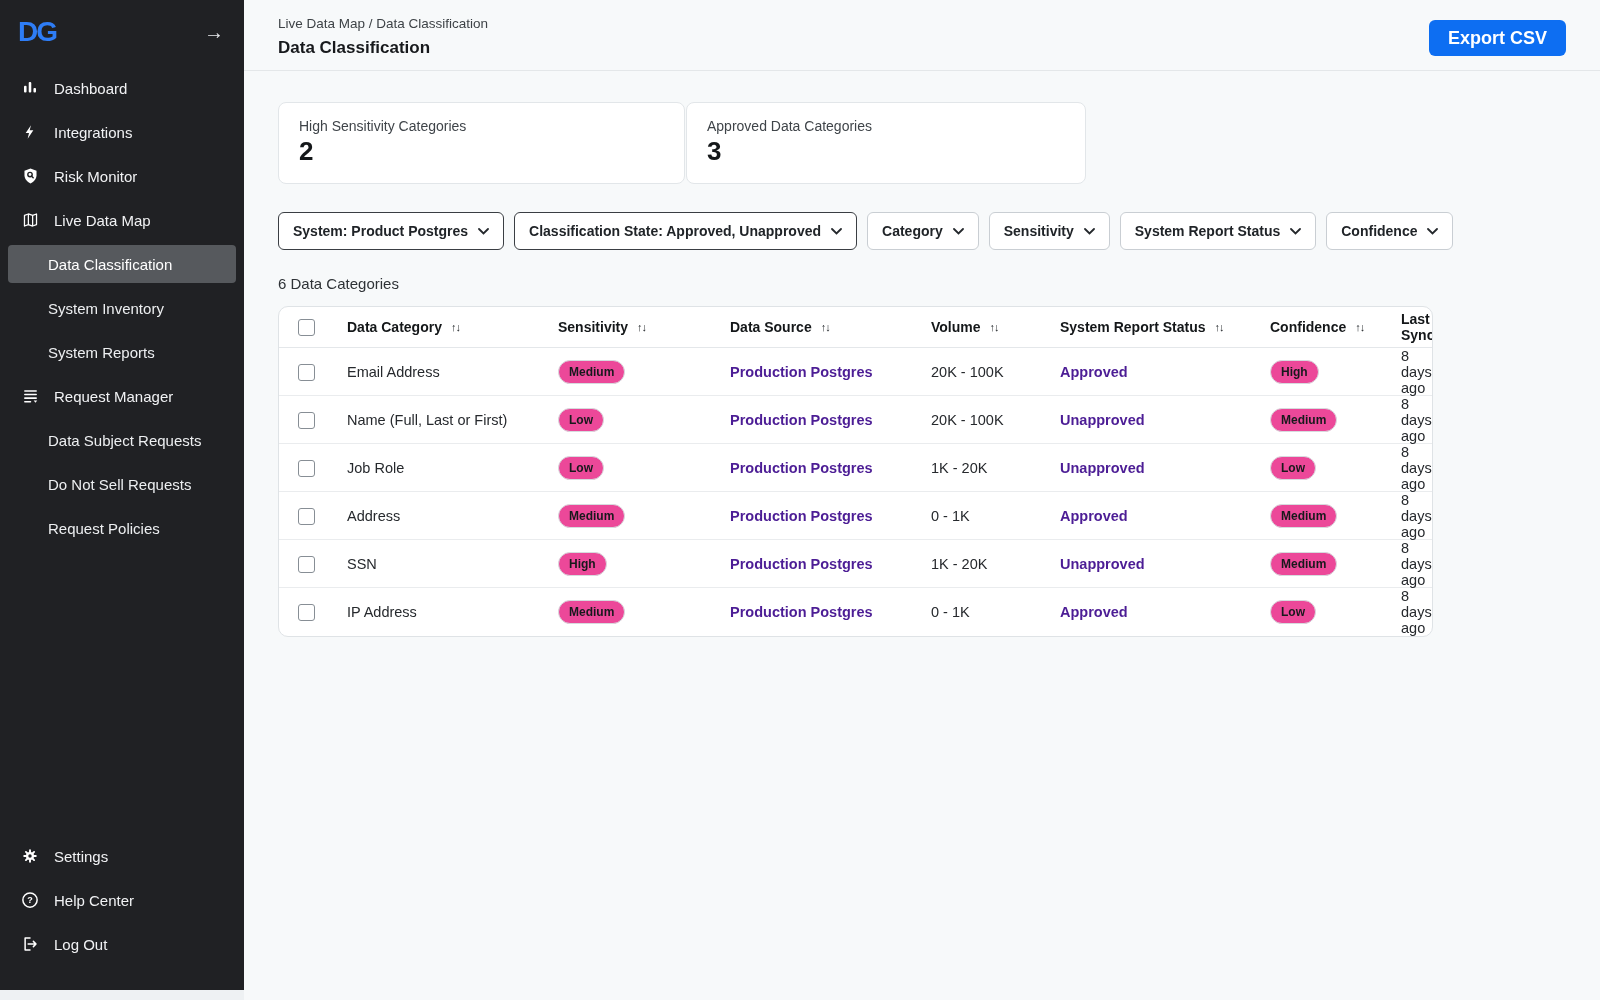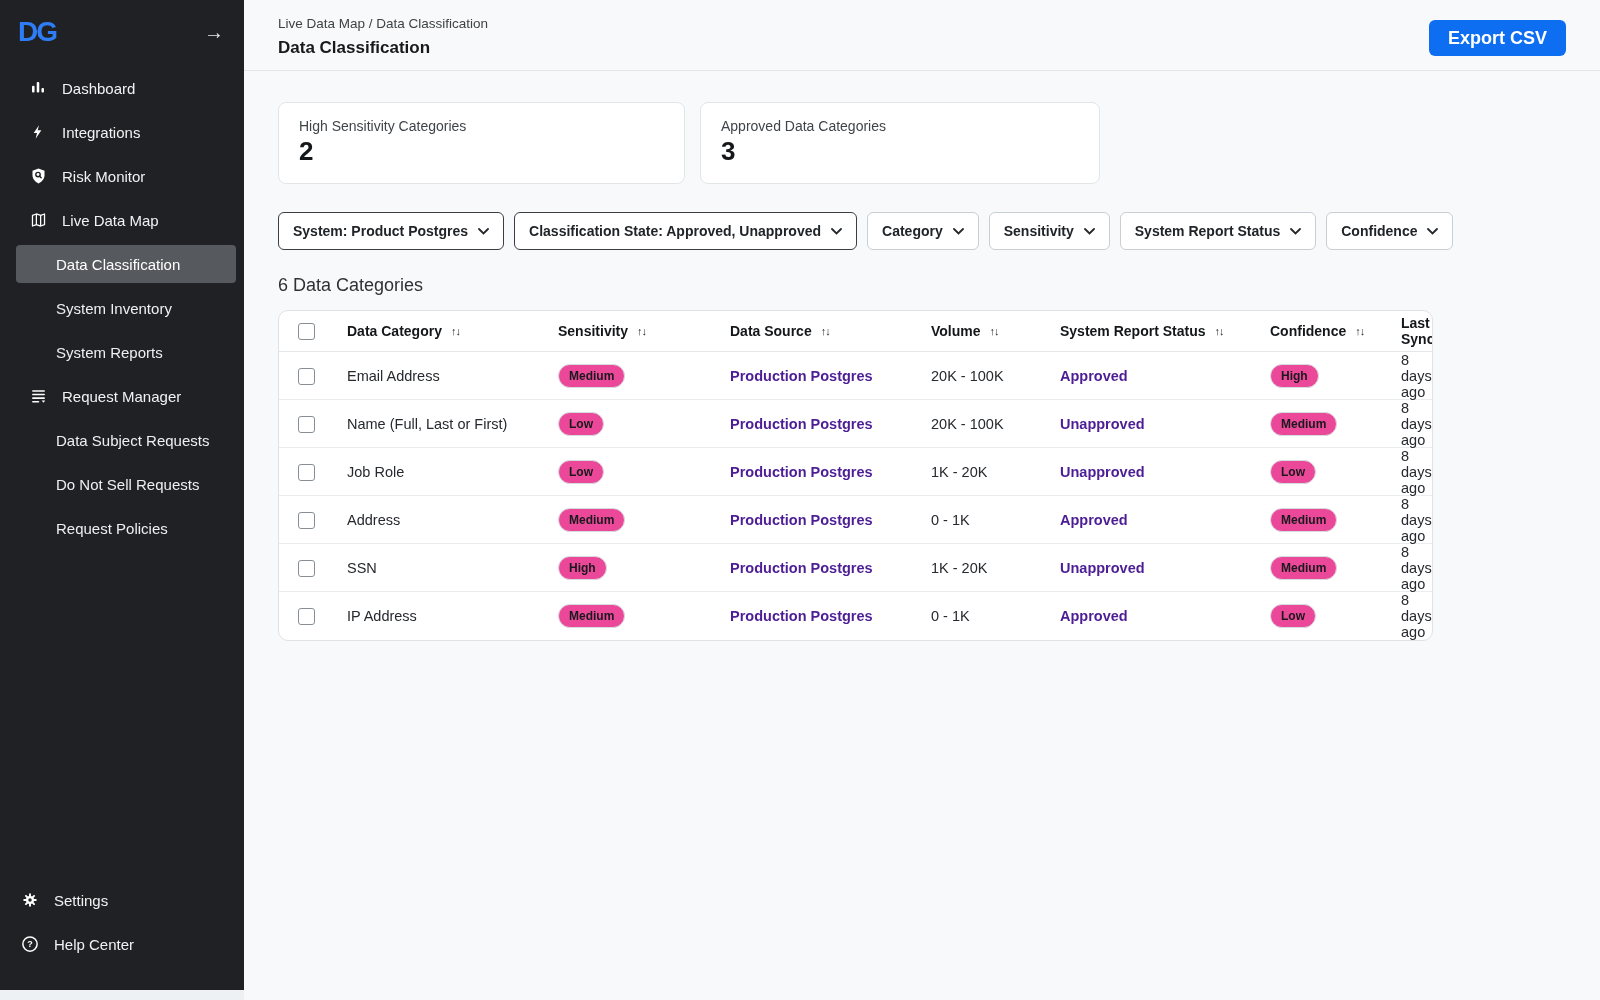--- a/index.html
+++ b/index.html
@@ -13,21 +13,21 @@
   }
   
   .sidebar {
     width:244px; height:990px; flex-shrink:0;
     background:#202124;
     display:flex; flex-direction:column;
   }
   .logo-row { display:flex; justify-content:space-between; align-items:center; padding:16px 20px 12px 18px; }
   .logo { font-size:28px; font-weight:800; letter-spacing:-2px; color:#2e7df6; cursor:pointer; }
   .collapse-arrow { color:#e8eaed; font-size:20px; cursor:pointer; line-height:1; }
-  .nav { display:flex; flex-direction:column; margin-top:6px;padding-left:8px; }
+  .nav { display:flex; flex-direction:column; margin-top:6px; }
   .nav-item {
     height:44px; display:flex; align-items:center; gap:14px;
     padding:0 20px; color:#f1f2f4; font-size:15px; cursor:pointer; white-space:nowrap;
   }
   .icon-slot { width:20px; display:flex; justify-content:center; align-items:center; }
   .sub-item {
     height:44px; display:flex; align-items:center;
     padding-left:48px; color:#edeff1; font-size:15px; cursor:pointer; white-space:nowrap;
   }
   .sub-item.active {
@@ -42,38 +42,38 @@
     padding:16px 34px 12px 34px; border-bottom:1px solid #e4e7e9;
   }
   .breadcrumb { font-size:13.5px; color:#3e4347; }
   .page-title { font-size:17px; font-weight:bold; color:#17191c; margin-top:7px; }
   .export-btn {
     background:#0d6ef2; color:#fff; border:none; border-radius:6px;
     font-family:inherit; font-size:18px; font-weight:bold;
     height:36px; padding:0 19px; margin-top:4px; cursor:pointer;
   }
   .content { padding:31px 34px 0 34px; }
-  .cards { display:flex; gap:15px; }
+  .cards { display:flex; gap:1px; }
   .card {
     background:#fff; border:1px solid #e2e6e9; border-radius:8px;
     height:82px; padding:15px 20px;
   }
   .card.c1 { width:407px; }
   .card.c2 { width:400px; }
   .card-label { font-size:14px; color:#3f4449; }
   .card-value { font-size:26px; font-weight:bold; color:#15181a; margin-top:3px; line-height:1.1; }
   .filters { display:flex; gap:10px; margin-top:28px; }
   .filter-btn {
     background:#fff; border:1px solid #c9ced3; border-radius:6px;
     height:38px; display:flex; align-items:center; gap:10px;
     padding:0 14px; font-size:14px; font-weight:bold; color:#202428;
     cursor:pointer; white-space:nowrap;
   }
   .filter-btn.active { border:1.5px solid #3a3e43; }
-  .results-count { margin-top:25px; font-size:18px; color:#2e3236; }
+  .results-count { margin-top:25px; font-size:15px; color:#2e3236; }
   
   .table {
     margin-top:14px; width:1155px; background:#fff;
     border:1px solid #dfe3e6; border-radius:10px; overflow:hidden;
   }
   .thead, .trow {
     display:grid;
     grid-template-columns:68px 211px 172px 201px 129px 210px 131px auto;
     align-items:center;
   }
@@ -198,20 +198,29 @@
     </div>
     <div class="nav-item">
       <span class="icon-slot">
         <svg width="18" height="18" viewBox="0 0 24 24">
             <circle cx="12" cy="12" r="9.5" stroke="#fff" stroke-width="2" fill="none"></circle>
             <text x="12" y="16.2" font-size="12" font-weight="bold" fill="#fff" text-anchor="middle" font-family="Liberation Sans, sans-serif">?</text>
           </svg>
       </span>
       <span>Help Center</span>
     </div>
+    <div class="nav-item">
+      <span class="icon-slot">
+        <svg width="18" height="18" viewBox="0 0 24 24">
+            <path d="M12 4H5.5v16H12" stroke="#fff" stroke-width="2" fill="none" stroke-linecap="round" stroke-linejoin="round"></path>
+            <path d="M9.5 12h10.5M16.5 8.5l3.5 3.5-3.5 3.5" stroke="#fff" stroke-width="2" fill="none" stroke-linecap="round" stroke-linejoin="round"></path>
+          </svg>
+      </span>
+      <span>Log Out</span>
+    </div>
   </div>
 </aside>
 
 <main class="main">
   <div class="page-header">
     <div>
       <div class="breadcrumb">Live Data Map / Data Classification</div>
       <div class="page-title">Data Classification</div>
     </div>
     <button class="export-btn">Export CSV</button>

